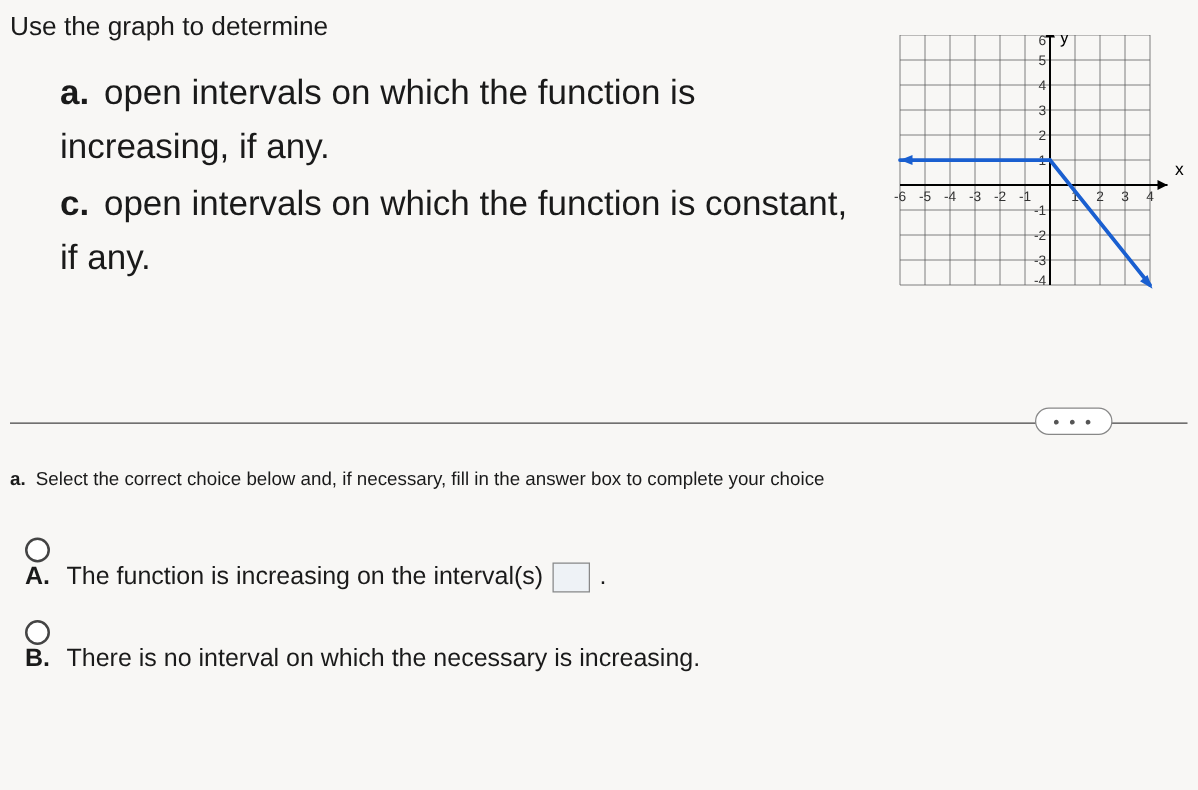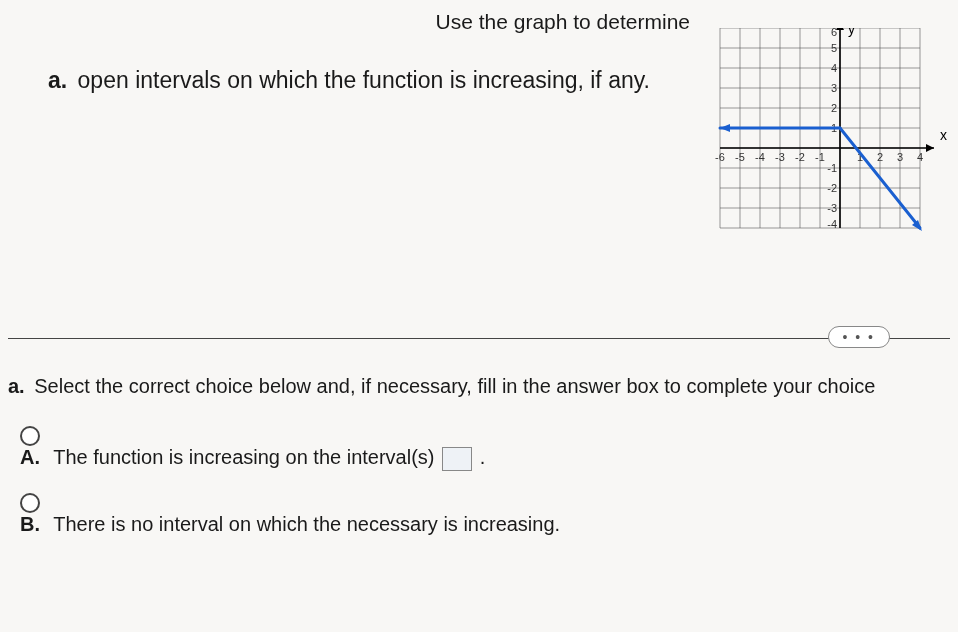--- a/index.html
+++ b/index.html
@@ -10,28 +10,27 @@
       height: 632px;
       padding: 10px 8px;
       color: #1a1a1a;
       position: relative;
       overflow: hidden;
     }
     .top-section { display: flex; }
     .question-text { flex: 1; padding-right: 10px; }
     .prompt-title {
       font-size: 21px;
-      margin-bottom: 29px;
+      margin-bottom: 18px;
       font-weight: 400;
-      text-align: right;
     }
     .sub-list {
       list-style: none;
       padding-left: 40px;
-      font-size: 23px;
+      font-size: 28px;
       line-height: 1.55;
     }
     .sub-list li { margin-bottom: 2px; }
     .sub-list .letter { font-weight: 700; margin-right: 4px; }
     .graph-wrap {
       width: 250px;
       flex-shrink: 0;
       position: relative;
       margin-top: 18px;
     }
@@ -53,22 +52,22 @@
       padding: 2px 14px;
       font-size: 14px;
       letter-spacing: 2px;
       color: #555;
       cursor: pointer;
     }
     .answer-section {
       margin-top: 36px;
     }
     .answer-prompt {
-      font-size: 20px;
-      margin-bottom: 26px;
+      font-size: 15px;
+      margin-bottom: 36px;
     }
     .answer-prompt .letter { font-weight: 700; margin-right: 4px; }
     .choice {
       display: flex;
       align-items: flex-start;
       margin-left: 12px;
       margin-bottom: 20px;
       font-size: 20px;
       flex-direction: column;
     }
@@ -102,20 +101,24 @@
 </head>
 <body>
 
 <div class="top-section">
   <div class="question-text">
     <div class="prompt-title">Use the graph to determine</div>
     <ul class="sub-list">
       <li>
         <span class="letter">a.</span>
         <span>open intervals on which the function is increasing, if any.</span>
+      </li>
+      <li>
+        <span class="letter">c.</span>
+        <span>open intervals on which the function is constant, if any.</span>
       </li>
     </ul>
   </div>
 
   <div class="graph-wrap">
     <svg class="graph-svg" width="250" height="230" viewBox="0 0 250 230">
 
       <g stroke="#555" stroke-width="0.6">
 
         <line x1="20" y1="0" x2="20" y2="200"></line>

